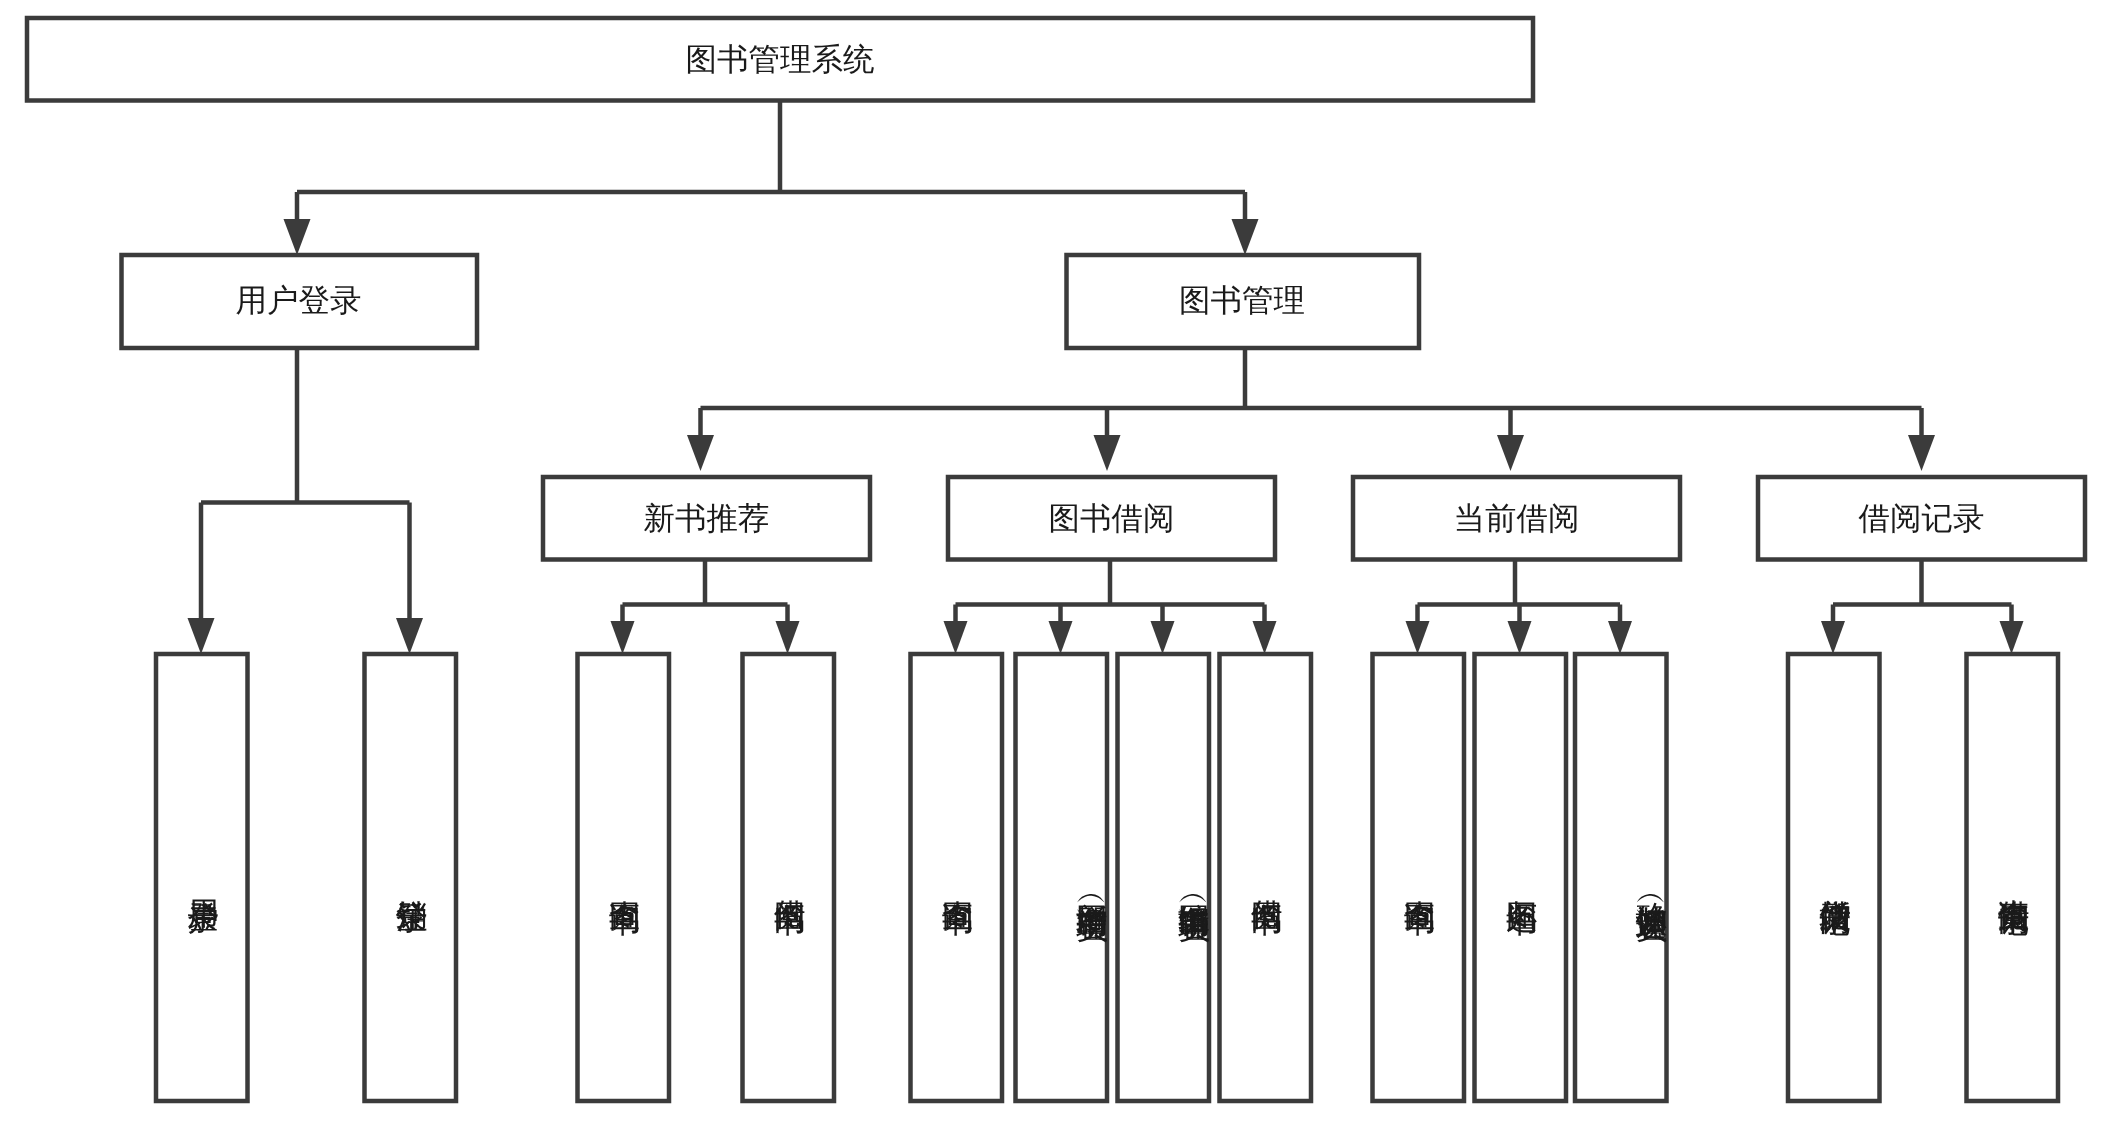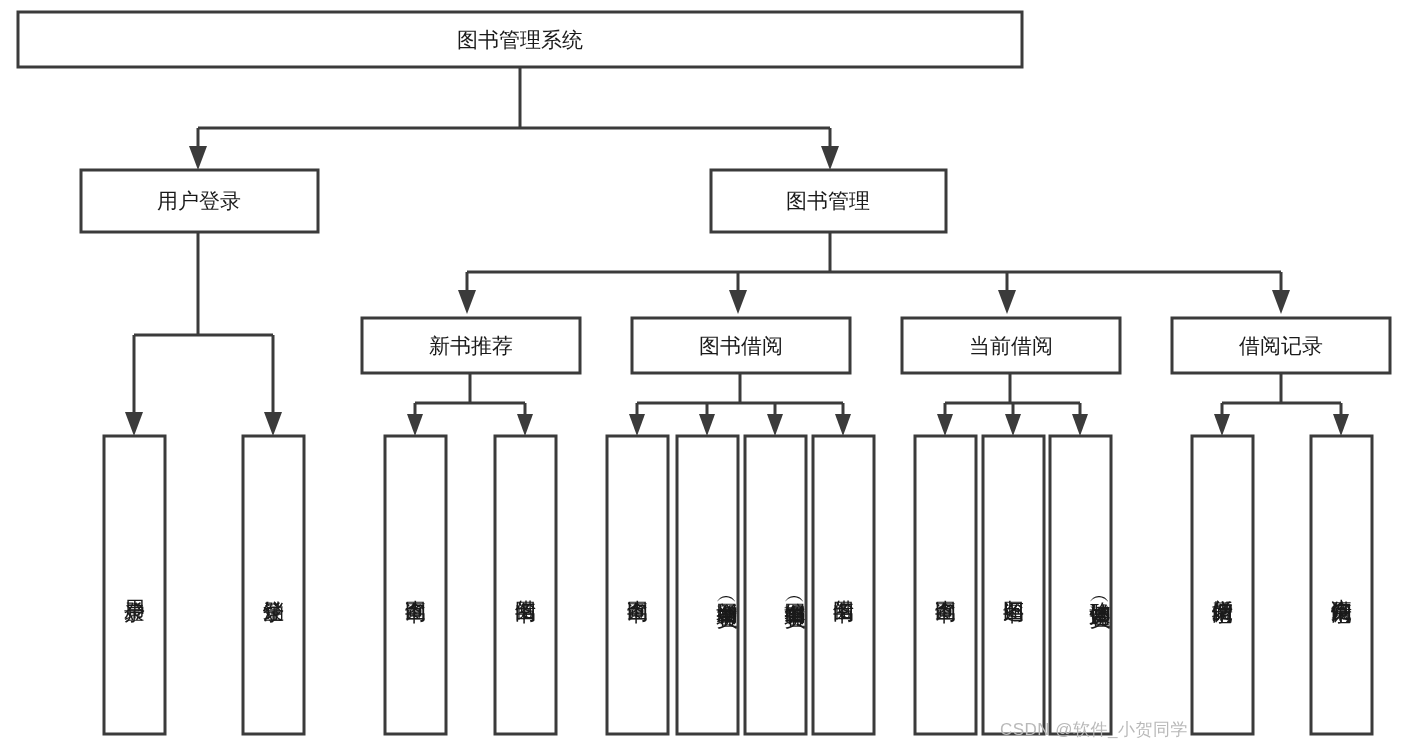--- a/index.html
+++ b/index.html
@@ -207,14 +207,13 @@
   <div class="node-label-v" style="left:745px; top:436px; width:61px; height:298px; display:flex; align-items:flex-start; justify-content:center; padding-top:8px; box-sizing:border-box;">编辑图书（管理员）</div>
   <div class="node-label-v" style="left:813px; top:436px; width:61px; height:298px; display:flex; align-items:center; justify-content:center;">借阅图书</div>
 
   <div class="node-label-v" style="left:915px; top:436px; width:61px; height:298px; display:flex; align-items:center; justify-content:center;">查询图书</div>
   <div class="node-label-v" style="left:983px; top:436px; width:61px; height:298px; display:flex; align-items:center; justify-content:center;">归还图书</div>
   <div class="node-label-v" style="left:1050px; top:436px; width:61px; height:298px; display:flex; align-items:flex-start; justify-content:center; padding-top:8px; box-sizing:border-box;">确认归还（管理员）</div>
 
   <div class="node-label-v" style="left:1192px; top:436px; width:61px; height:298px; display:flex; align-items:center; justify-content:center;">新增借阅记录</div>
   <div class="node-label-v" style="left:1311px; top:436px; width:61px; height:298px; display:flex; align-items:center; justify-content:center;">查询借阅记录</div>
 
-  <div class="watermark">CSDN @软件_小贺同学</div>
 </div>
 
 </body></html>

